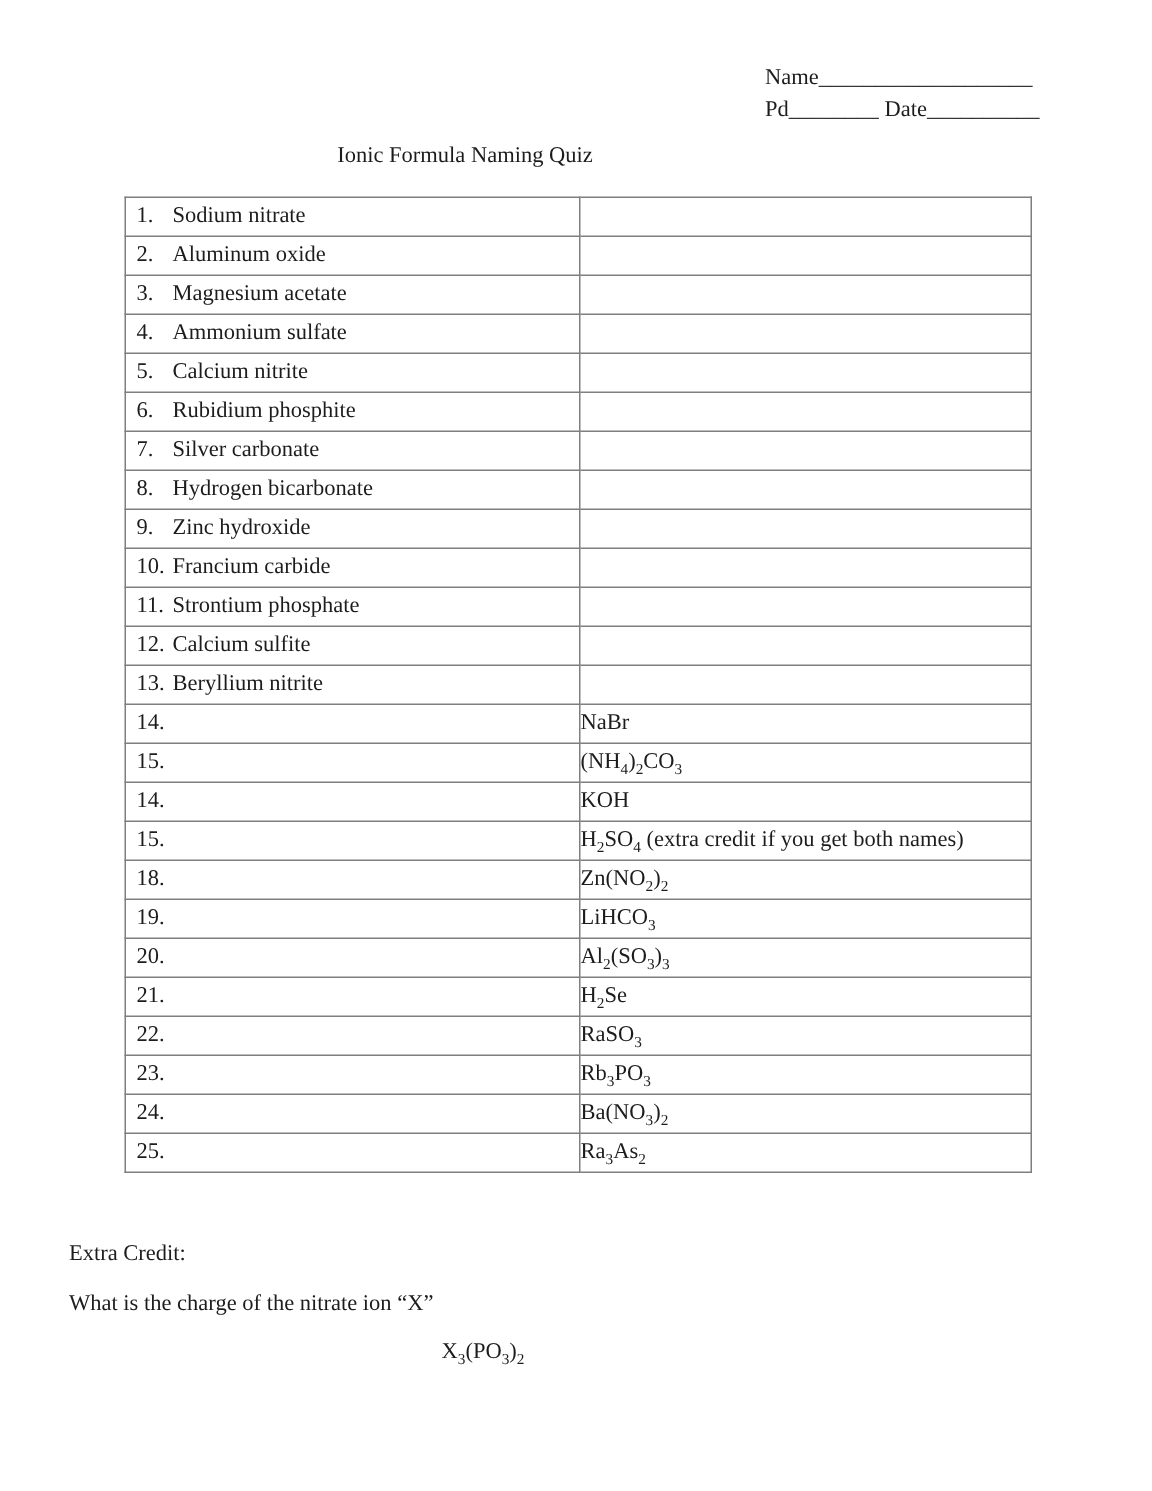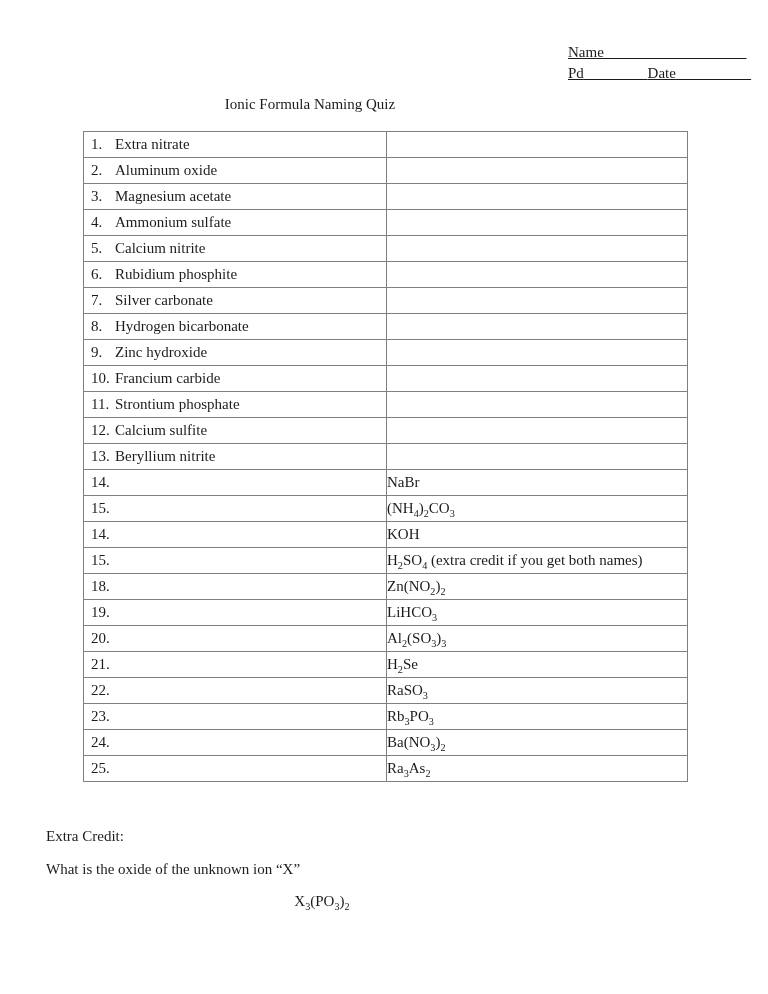--- a/index.html
+++ b/index.html
@@ -2,21 +2,21 @@
 <html><head>
 <meta charset="utf-8">
 <style>
   html,body{margin:0;padding:0;}
   body{
     width:768px;height:994px;position:relative;background:#ffffff;
     font-family:"Liberation Serif","DejaVu Serif",serif;
     color:#1c1c1c;font-size:15px;
   }
   .header-block{
-    position:absolute;left:568px;top:42px;line-height:21px;white-space:nowrap;text-decoration:underline;
+    position:absolute;left:510px;top:42px;line-height:21px;white-space:nowrap;
   }
   .page-title{
     position:absolute;left:0;top:96px;width:620px;text-align:center;
   }
   table.quiz{
     position:absolute;left:83px;top:131px;width:602px;
     border-collapse:collapse;table-layout:fixed;
   }
   table.quiz td{
     border:1px solid #7f7f7f;height:25px;padding:0;
@@ -36,21 +36,21 @@
 <div class="header-block">
   <div><span>Name</span><span>___________________</span></div>
   <div><span>Pd</span><span>________</span> <span>Date</span><span>__________</span></div>
 </div>
 
 <div class="page-title">Ionic Formula Naming Quiz</div>
 
 <table class="quiz">
   <tbody>
       <tr>
-        <td class="name-cell"><span class="row-num">1.</span><span>Extra nitrate</span></td>
+        <td class="name-cell"><span class="row-num">1.</span><span>Sodium nitrate</span></td>
         <td class="formula-cell"></td>
       </tr>
       <tr>
         <td class="name-cell"><span class="row-num">2.</span><span>Aluminum oxide</span></td>
         <td class="formula-cell"></td>
       </tr>
       <tr>
         <td class="name-cell"><span class="row-num">3.</span><span>Magnesium acetate</span></td>
         <td class="formula-cell"></td>
       </tr>
@@ -139,14 +139,14 @@
         <td class="formula-cell">Ba(NO<sub>3</sub>)<sub>2</sub></td>
       </tr>
       <tr>
         <td class="name-cell"><span class="row-num">25.</span><span></span></td>
         <td class="formula-cell">Ra<sub>3</sub>As<sub>2</sub></td>
       </tr>
     </tbody>
 </table>
 
 <div class="extra-credit-heading">Extra Credit:</div>
-<div class="extra-credit-question">What is the oxide of the unknown ion “X”</div>
+<div class="extra-credit-question">What is the charge of the nitrate ion “X”</div>
 <div class="extra-credit-formula">X<sub>3</sub>(PO<sub>3</sub>)<sub>2</sub></div>
 
 </body></html>

